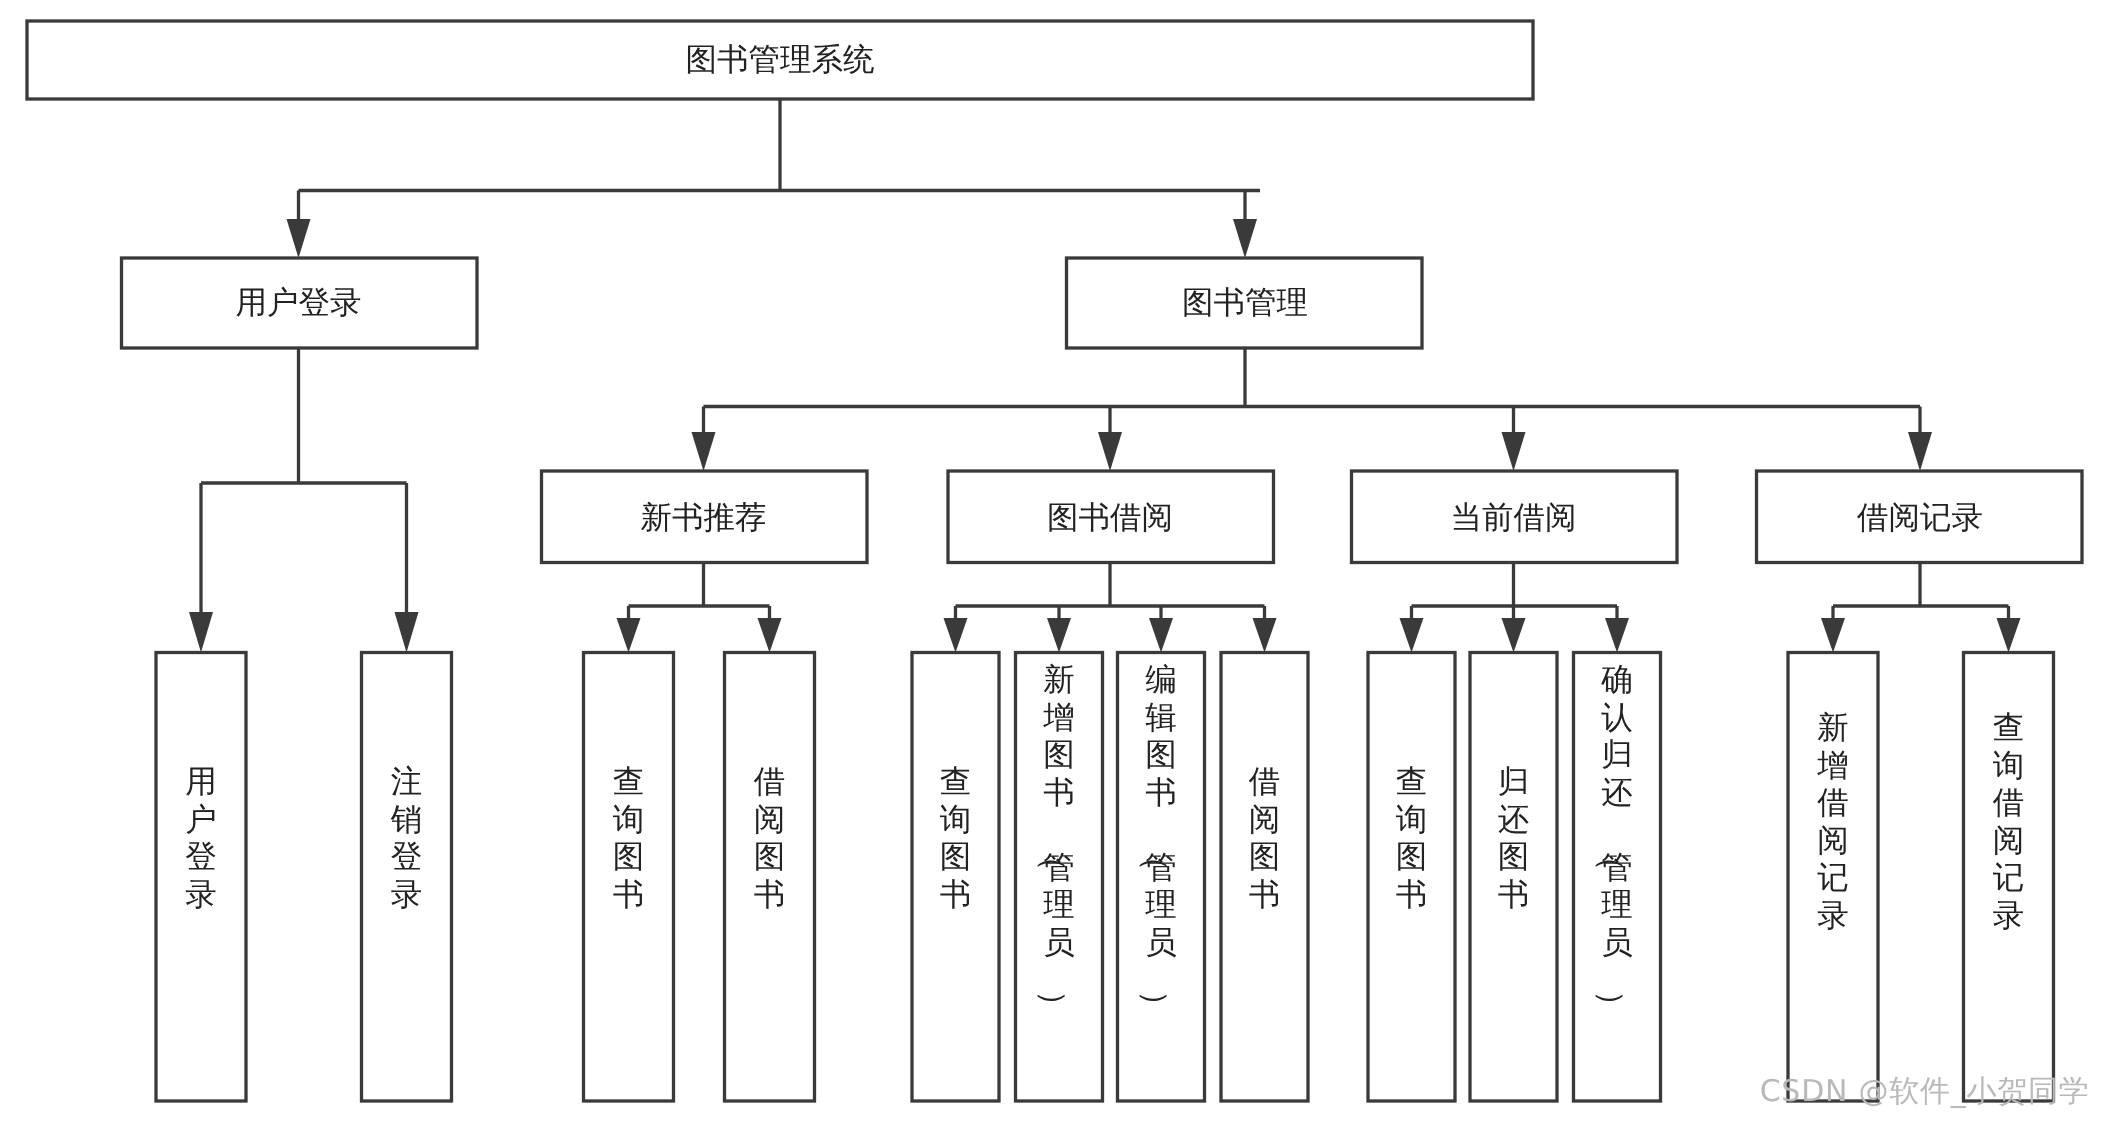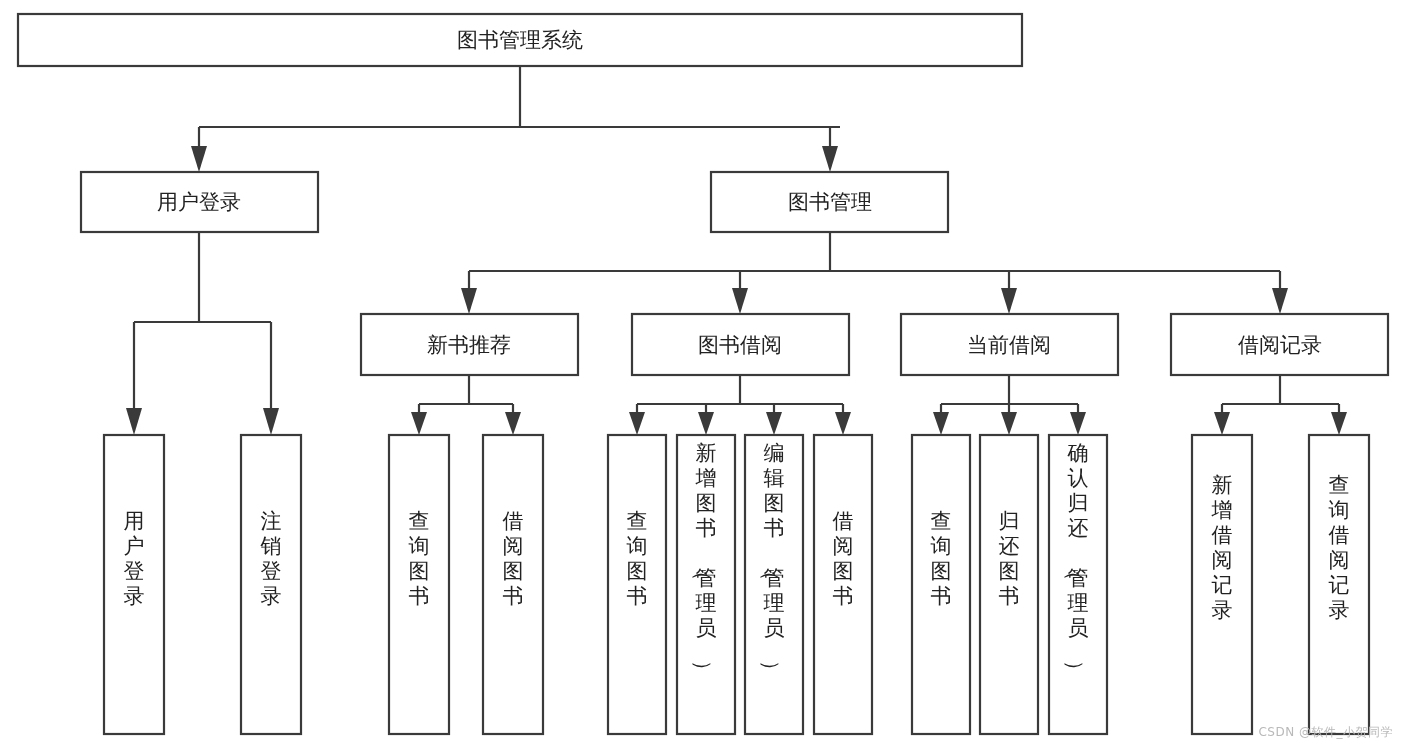--- a/index.html
+++ b/index.html
@@ -51,21 +51,21 @@
     font-family: "DejaVu Sans", "Liberation Sans", sans-serif;
     font-size: 21px;
     fill: #222222;
     text-anchor: middle;
   }
   .watermark {
     position: absolute;
     right: 12px;
     bottom: 6px;
     font-family: "DejaVu Sans", "Liberation Sans", sans-serif;
-    font-size: 12px;
+    font-size: 20px;
     color: #b9b9b9;
     letter-spacing: 0.5px;
     white-space: nowrap;
     pointer-events: none;
   }
 </style>
 </head>
 <body>
 
 <div id="diagram-root">

